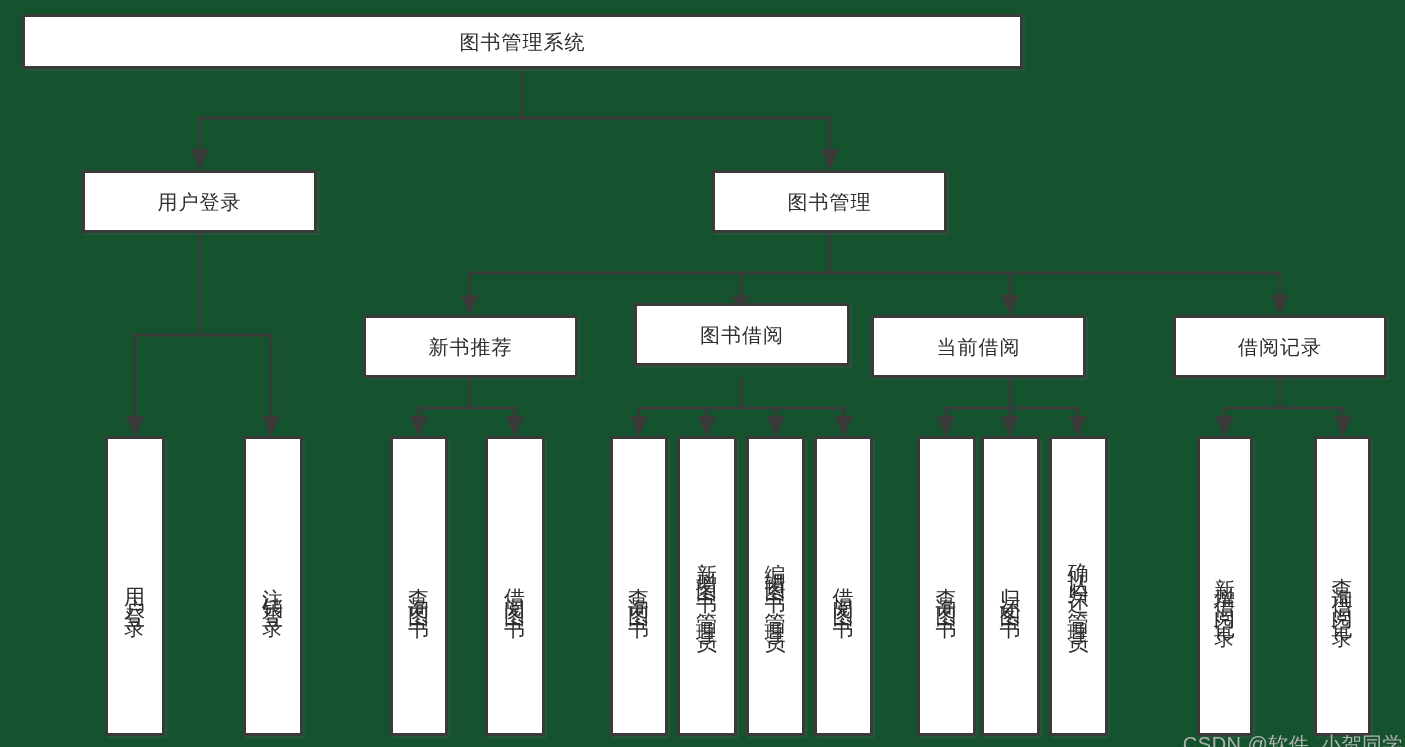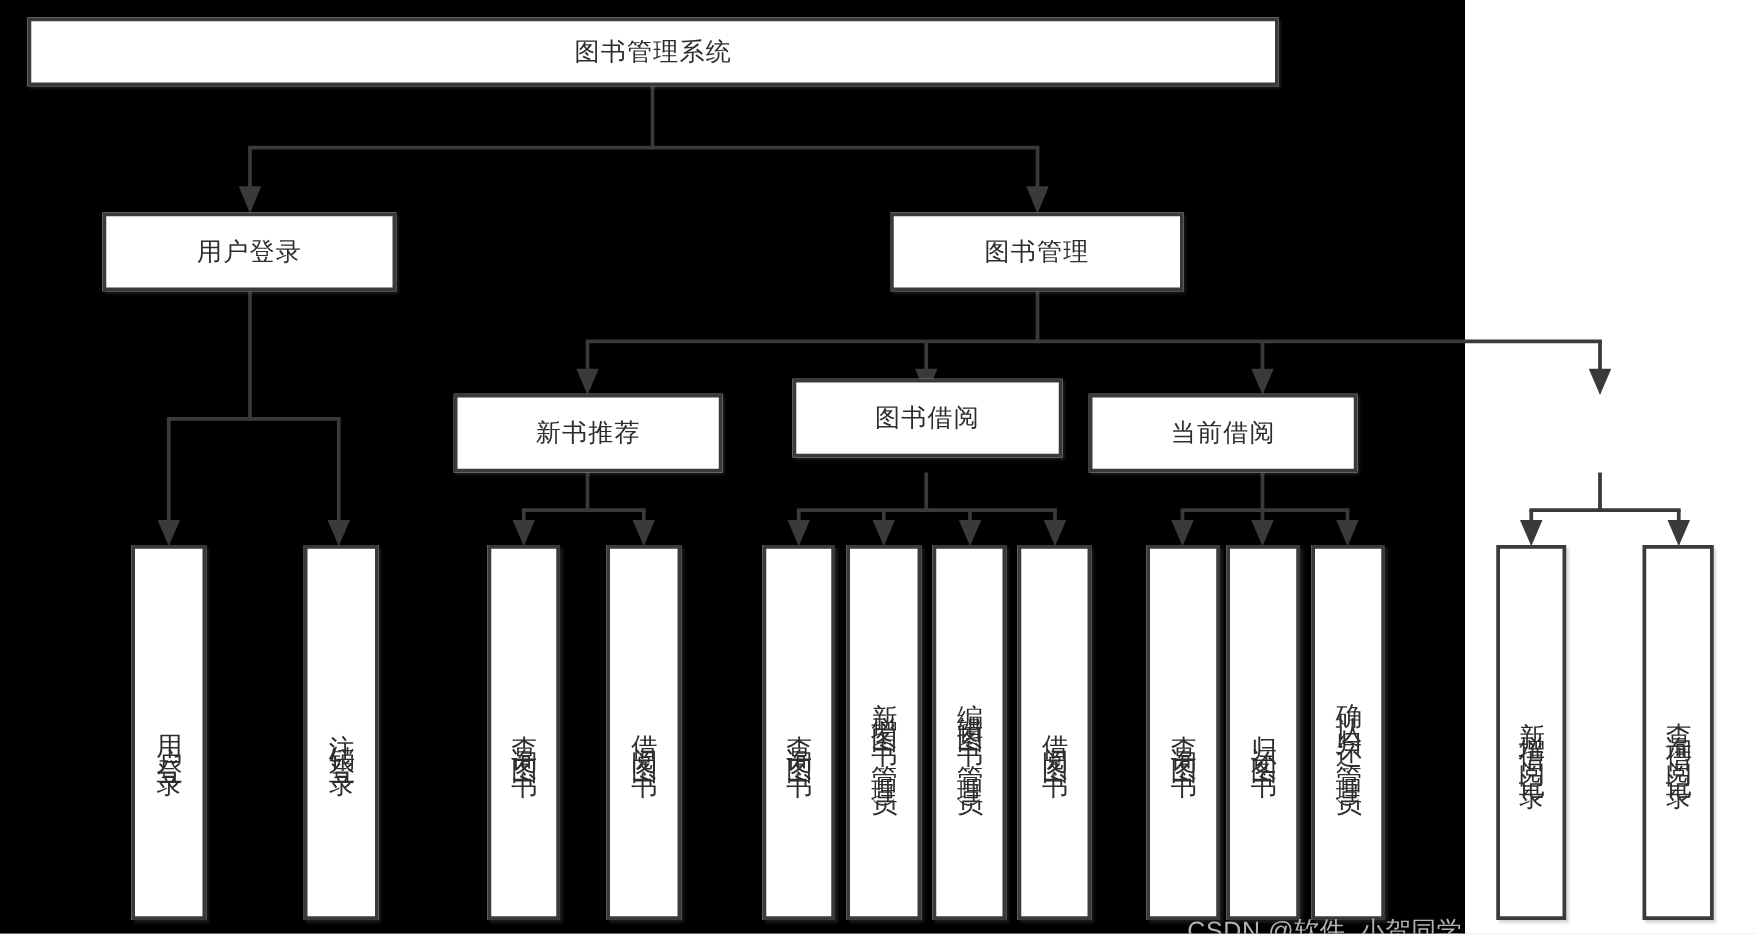--- a/index.html
+++ b/index.html
@@ -1,17 +1,17 @@
 <!DOCTYPE html>
 <html><head>
 <meta charset="utf-8">
 <style>
   html,body{margin:0;padding:0;background:#ffffff;}
   body{width:1405px;height:747px;overflow:hidden;font-family:"Liberation Sans",sans-serif;}
-  .canvas{position:relative;width:1172px;height:747px;background:#000000;}
+  .canvas{position:relative;width:1405px;height:747px;background:#14532d;}
   .connectors{position:absolute;left:0;top:0;z-index:0;}
   .node{
     position:absolute;box-sizing:border-box;background:#ffffff;
     border:3px solid #3a3a3a;display:flex;align-items:center;justify-content:center;
     z-index:1;box-shadow:2px 2px 2px rgba(100,100,100,0.25);
   }
   .lbl{font-size:20px;color:#2d2d2d;letter-spacing:1px;white-space:nowrap;line-height:1.2;}
   .leaf .lbl{
     writing-mode:vertical-rl;font-size:21px;letter-spacing:10px;line-height:1;
     white-space:normal;padding-top:10px;
@@ -105,20 +105,23 @@
 
   <div class="node" style="left:712px;top:170px;width:235px;height:63px">
     <span class="lbl">图书管理</span>
   </div>
   <div class="node" style="left:634px;top:303px;width:216px;height:63px">
     <span class="lbl">图书借阅</span>
   </div>
   <div class="node" style="left:871px;top:315px;width:215px;height:63px">
     <span class="lbl">当前借阅</span>
   </div>
+  <div class="node" style="left:1173px;top:315px;width:214px;height:63px">
+    <span class="lbl">借阅记录</span>
+  </div>
 
   <div class="node leaf" style="left:105px;top:436px;width:60px;height:300px">
     <span class="lbl">用户登录</span>
   </div>
   <div class="node leaf" style="left:243px;top:436px;width:60px;height:300px">
     <span class="lbl">注销登录</span>
   </div>
 
   <div class="node leaf" style="left:390px;top:436px;width:58px;height:300px">
     <span class="lbl">查询图书</span>

